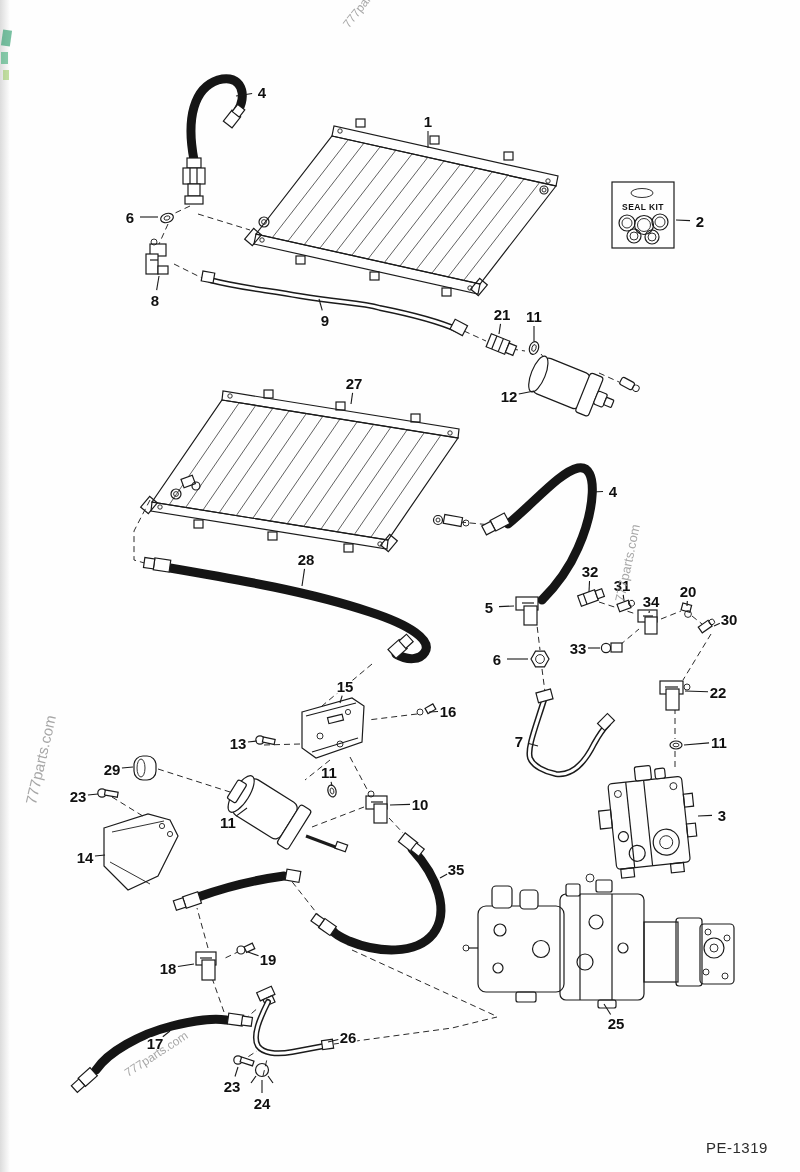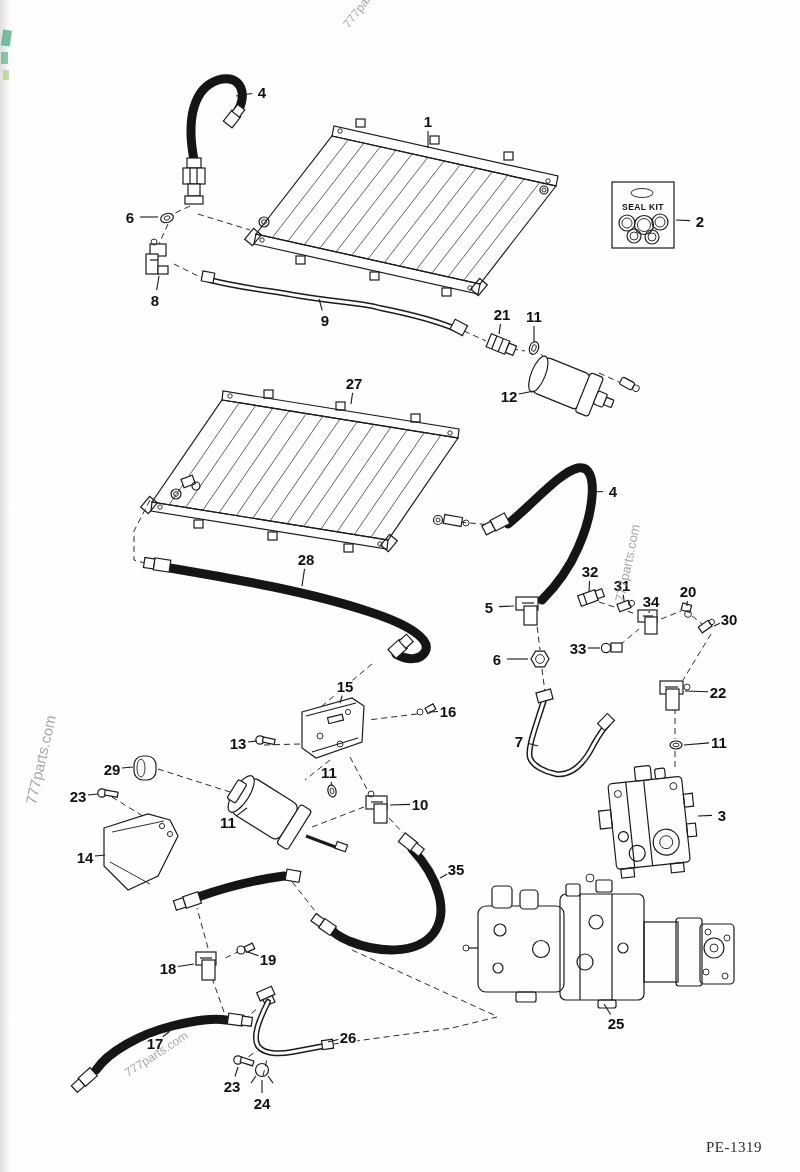--- a/index.html
+++ b/index.html
@@ -20,21 +20,21 @@
   #diagram .dash{stroke:#2a2a2a;stroke-width:1;stroke-dasharray:6 4;fill:none;}
   #diagram .thin{stroke-width:.9;}
   .callout{font-family:"Liberation Sans",sans-serif;font-size:15px;font-weight:bold;fill:#101010;
            text-anchor:middle;dominant-baseline:central;paint-order:stroke fill;
            stroke:#fff;stroke-width:3px;stroke-linejoin:round;}
   .leader{stroke:#191919;stroke-width:1.1;}
   .sealkit-label{font-family:"Liberation Sans",sans-serif;font-size:8.5px;font-weight:bold;
                  fill:#111;stroke:none;text-anchor:middle;letter-spacing:.4px;}
   .watermark{position:absolute;color:#8f8f8f;opacity:.78;white-space:nowrap;
              transform-origin:left top;font-family:"Liberation Sans",sans-serif;}
-  .page-code{position:absolute;left:706px;top:1139px;font-size:15px;color:#2b2b2b;letter-spacing:.5px;font-family:Liberation Serif, serif;}
+  .page-code{position:absolute;left:706px;top:1139px;font-size:15px;color:#2b2b2b;letter-spacing:.5px;}
 </style>
 </head>
 <body>
 
 <div class="page">
   <div class="scan-edge"></div>
   <div class="artifact" id="a1"></div>
   <div class="artifact" id="a2"></div>
   <div class="artifact" id="a3"></div>
 

